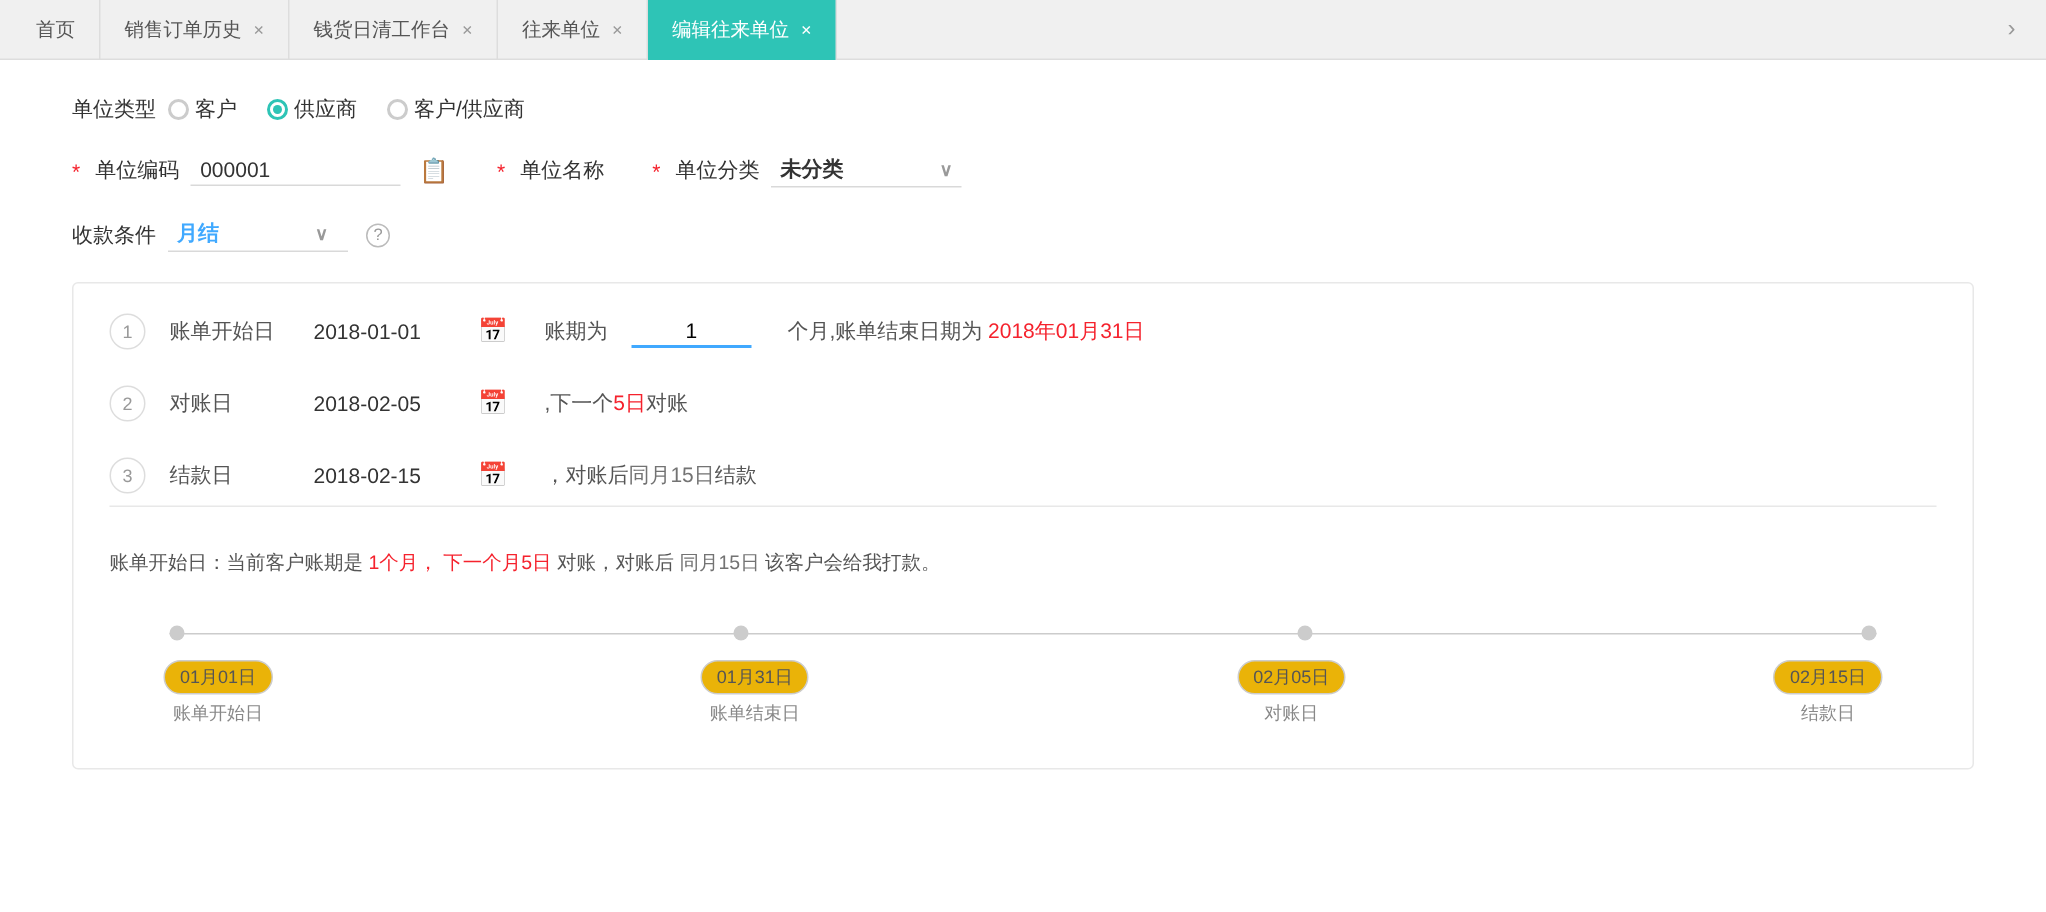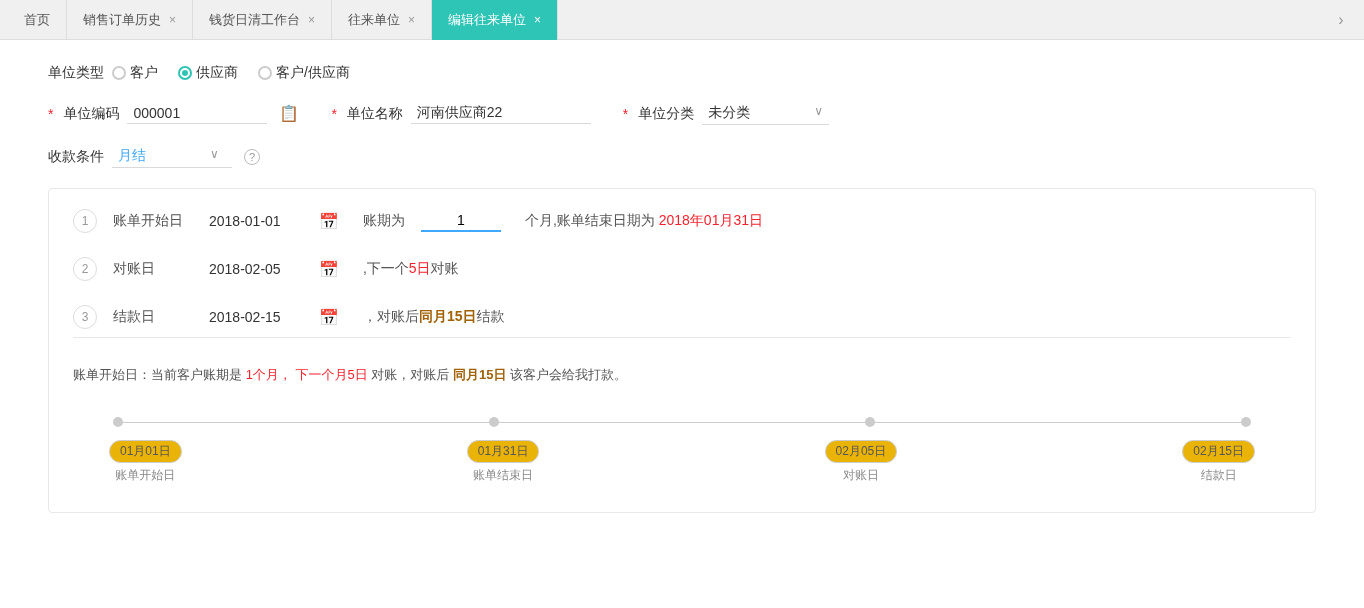--- a/index.html
+++ b/index.html
@@ -119,25 +119,27 @@
     .cal-icon {
       color: #40a9ff;
       cursor: pointer;
       font-size: 16px;
       margin-left: 4px;
     }
 
     
     .select-wrap {
       display: flex;
+      align-items: center;
       gap: 4px;
       border-bottom: 1px solid #d9d9d9;
       padding: 2px 6px;
       min-width: 120px;
       cursor: pointer;
+      font-weight: bold;
     }
     .select-value { color: #40a9ff; }
     .chevron-icon { color: #999; font-size: 12px; }
 
     
     .help-icon {
       width: 16px;
       height: 16px;
       border-radius: 50%;
       border: 1px solid #bbb;
@@ -189,21 +191,21 @@
     }
     .step-date {
       color: #333;
       min-width: 90px;
     }
     .step-desc {
       color: #555;
       margin-left: 8px;
     }
     .highlight-orange { color: #f5222d; font-weight: 500; }
-    .highlight-green { color: #a16207; font-weight: 700; }
+    .highlight-green { color: #737373; font-weight: 400; }
 
     
     .period-input {
       border: none;
       border-bottom: 2px solid #40a9ff;
       outline: none;
       width: 80px;
       padding: 2px 4px;
       font-size: 14px;
       text-align: center;
@@ -299,21 +301,20 @@
   <div class="form-row">
     <div class="form-item">
       <span class="required">*</span>
       <span class="form-label">单位编码</span>
       <input class="form-input" type="text" value="000001" style="">
       <span class="cal-icon">📋</span>
     </div>
     <div class="form-item">
       <span class="required">*</span>
       <span class="form-label">单位名称</span>
-      <input class="form-input form-input-name" type="text" value="河南供应商22" style="">
     </div>
     <div class="form-item">
       <span class="required">*</span>
       <span class="form-label">单位分类</span>
       <div class="select-wrap">
         <span>未分类</span>
         <span class="chevron-icon" style="margin-left: 60px;">∨</span>
       </div>
     </div>
   </div>

